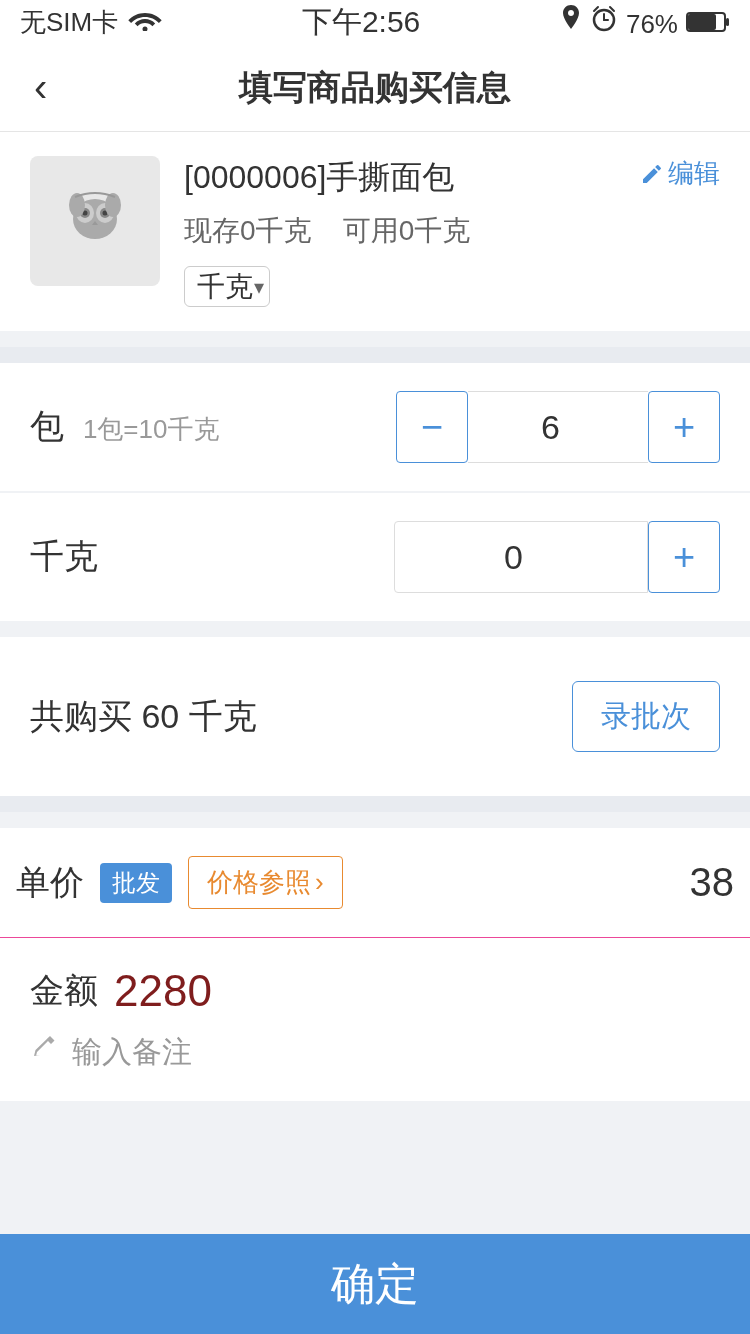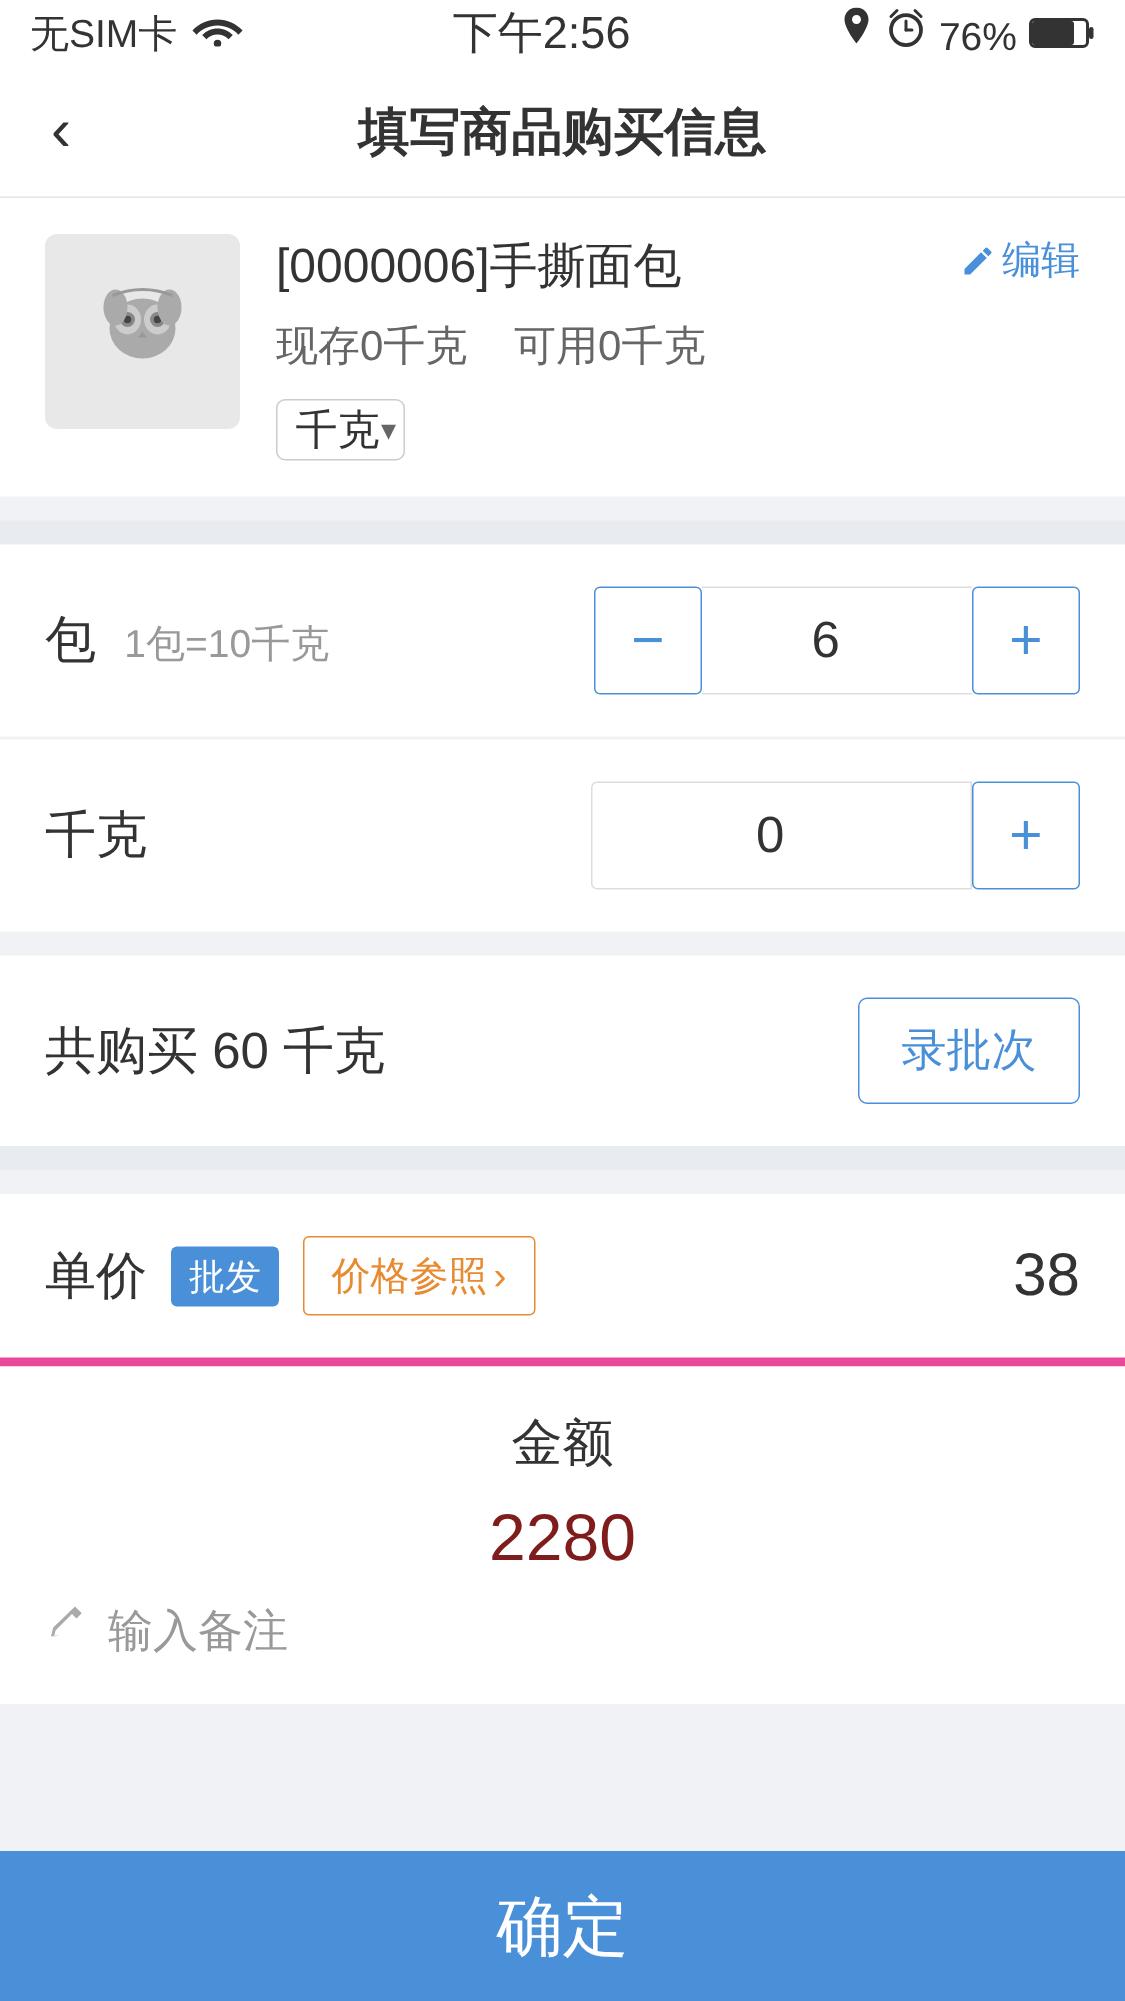--- a/index.html
+++ b/index.html
@@ -208,45 +208,45 @@
 
     
     .summary-section {
       background: #fff;
       margin-top: 16px;
     }
     .summary-row {
       display: flex;
       align-items: center;
       justify-content: space-between;
-      padding: 28px 30px;
+      padding: 44px 30px;
     }
     .summary-text {
       font-size: 34px;
       color: #333;
     }
     .batch-btn {
       border: 1.5px solid #4a90d9;
       color: #4a90d9;
       background: #fff;
       padding: 14px 28px;
       font-size: 30px;
       border-radius: 6px;
       cursor: pointer;
     }
 
     
     .price-section {
       background: #fff;
       margin-top: 16px;
-      padding: 28px 30px;
+      padding: 28px 16px;
       display: flex;
       align-items: center;
       gap: 16px;
-      border-bottom: 6px solid #ec4899;
+      border-bottom: 1px solid #ec4899;
     }
     .price-label {
       font-size: 34px;
       color: #333;
     }
     .tag-batch {
       background: #4a90d9;
       color: #fff;
       font-size: 24px;
       padding: 4px 12px;
@@ -274,21 +274,20 @@
     
     .amount-section {
       background: #fff;
       padding: 28px 30px;
     }
     .amount-row {
       display: flex;
       align-items: center;
       gap: 16px;
       margin-bottom: 16px;
-      flex-direction: column;
     }
     .amount-label {
       font-size: 34px;
       color: #333;
     }
     .amount-value {
       font-size: 44px;
       color: #7f1d1d;
       font-weight: 400;
     }

